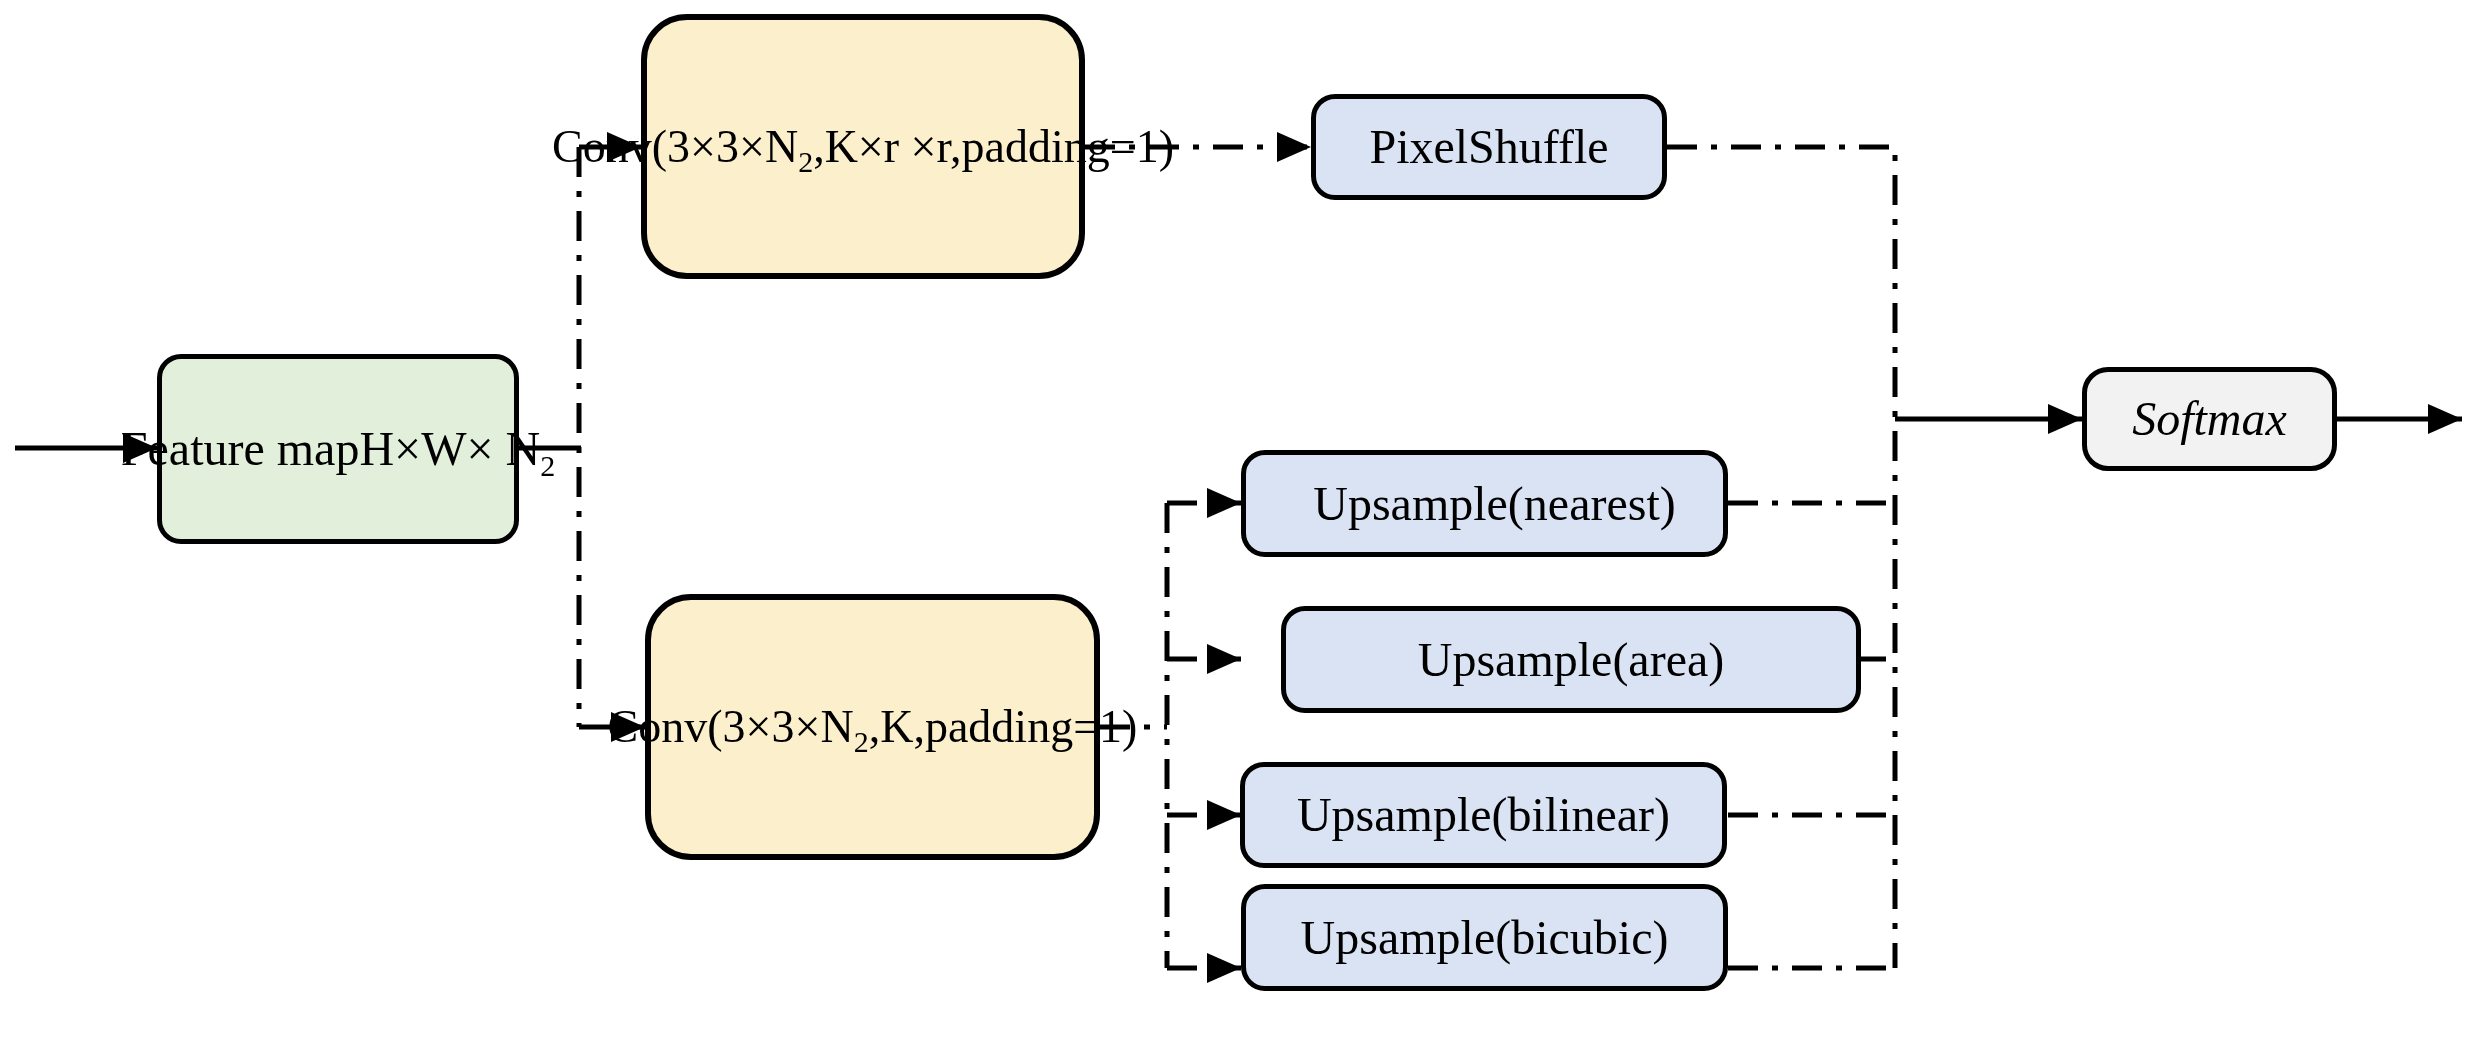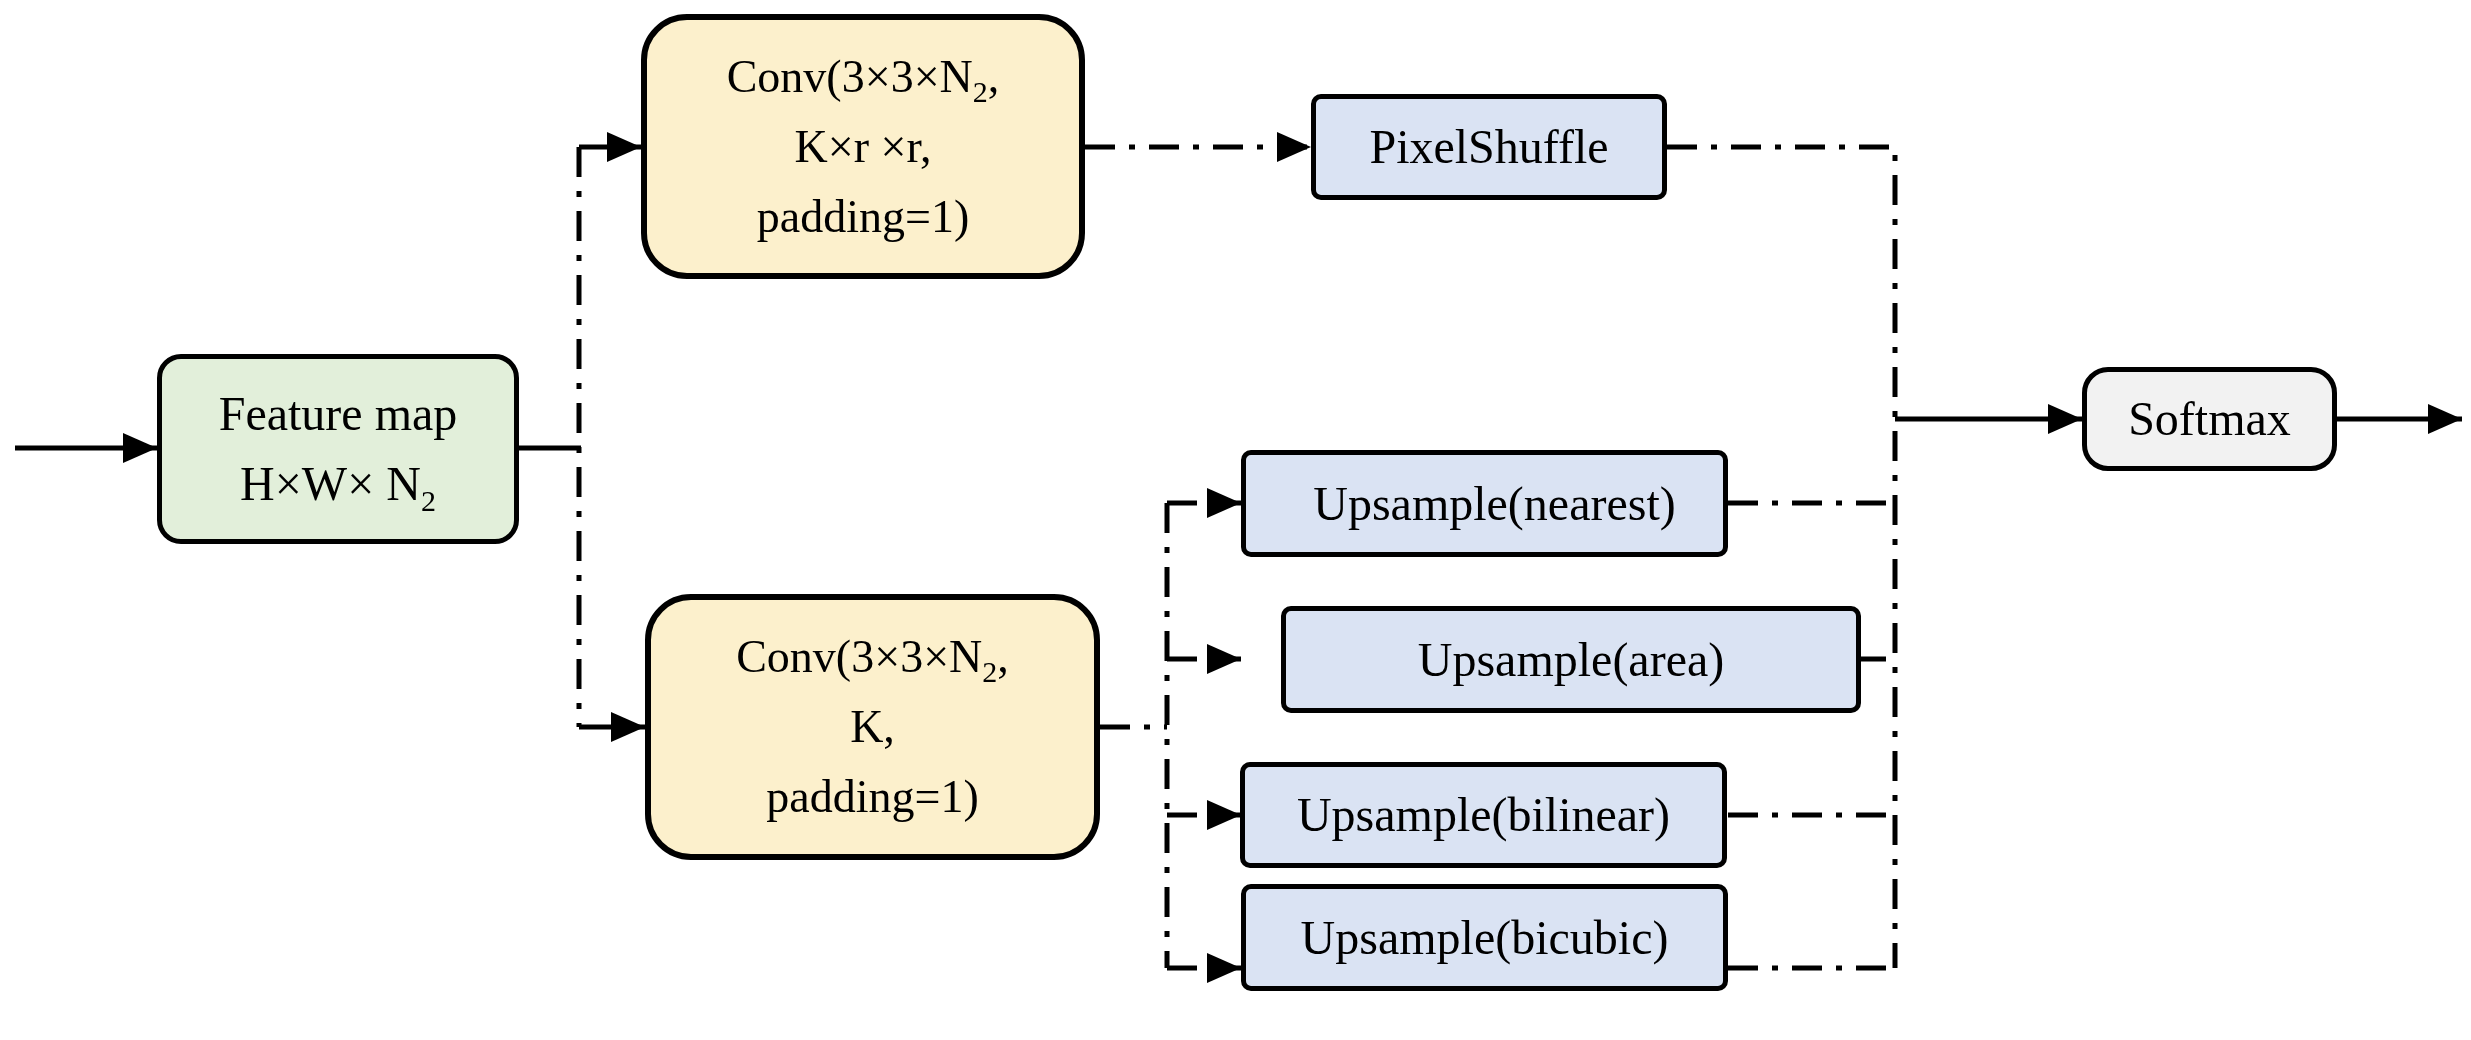--- a/index.html
+++ b/index.html
@@ -33,21 +33,21 @@
   }
   #wires .arrowhead {
     fill: var(--connector, #000);
     stroke: none;
   }
   .node {
     position: absolute;
     box-sizing: border-box;
     border: 5px solid var(--node-border, #000);
     display: flex;
-    flex-direction: column;
+    flex-direction: row;
     justify-content: center;
     align-items: center;
     font-size: 48px;
     line-height: 70px;
     white-space: nowrap;
   }
   .node sub {
     font-size: 30px;
     line-height: 0;
   }
@@ -56,25 +56,26 @@
     border-radius: 24px;
   }
   .conv {
     background: var(--conv-fill, #fcf0cc);
     border-radius: 46px;
     border-width: 6px;
     font-size: 46px;
   }
   .upsample {
     background: var(--upsample-fill, #dae3f3);
-    border-radius: 10px;
+    border-radius: 24px;
   }
   .softmax {
     background: var(--softmax-fill, #f2f2f2);
     border-radius: 26px;
+    font-style: italic;
   }
   .ln { display: block; }
 </style>
 </head>
 <body>
 
 <div id="canvas">
 
   <svg id="wires" viewBox="0 0 2471 1040">
     <defs>

